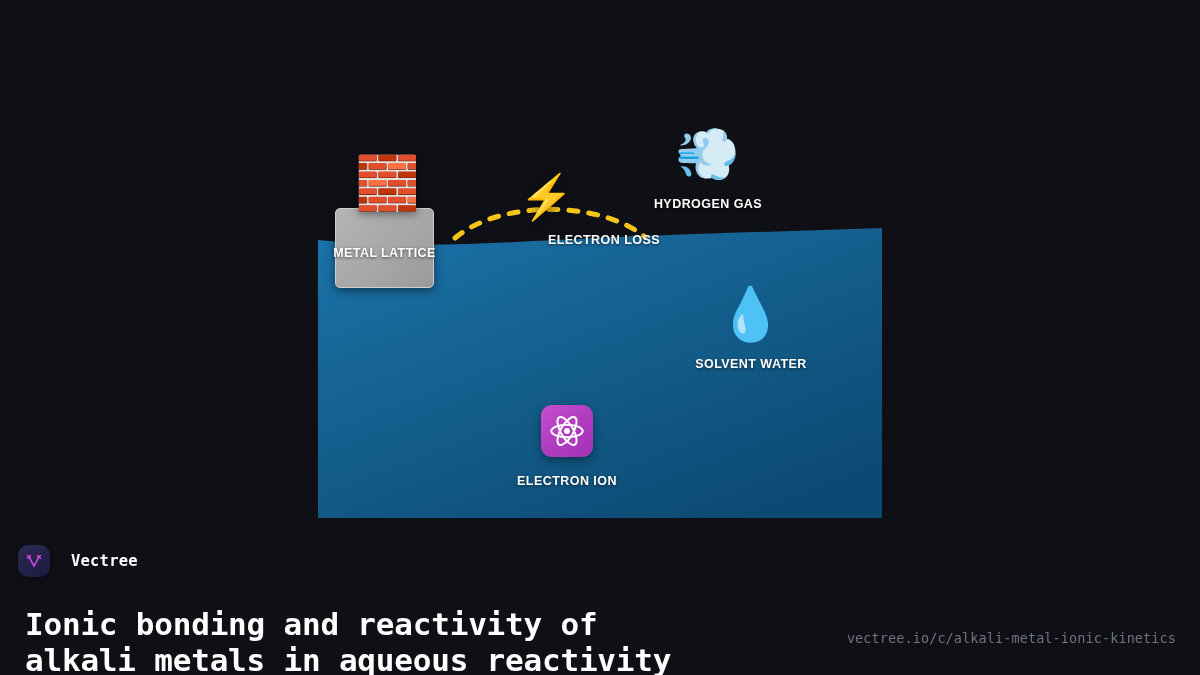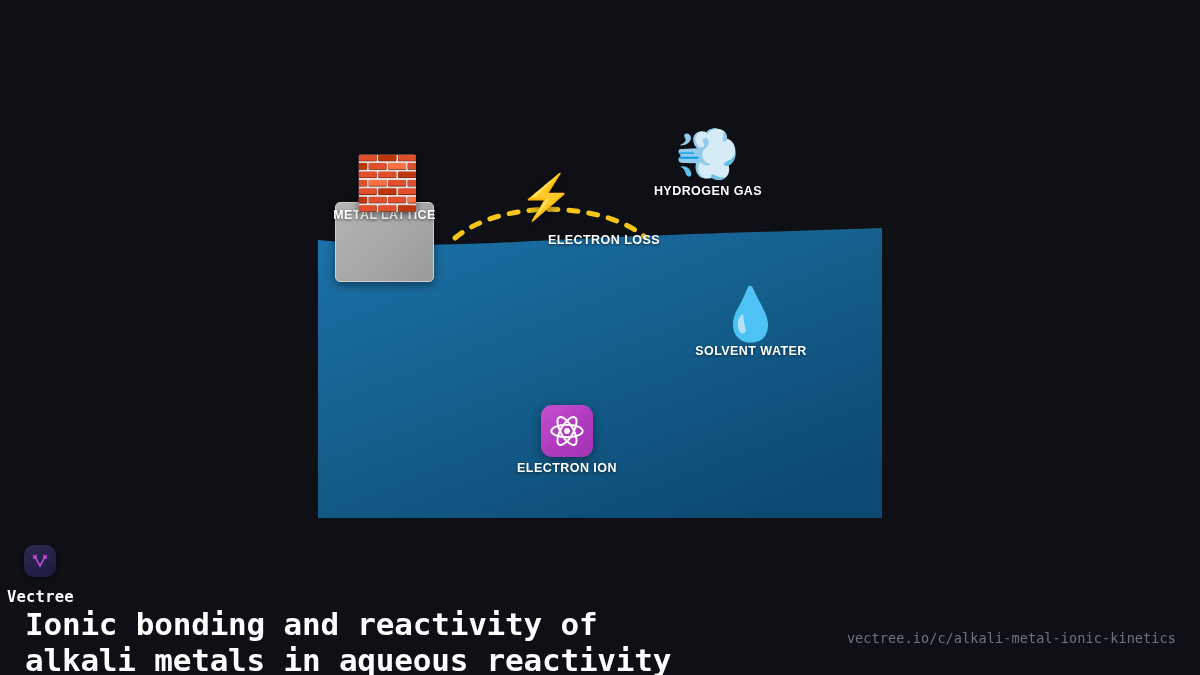--- a/index.html
+++ b/index.html
@@ -15,37 +15,37 @@
   
   .scene{position:absolute;left:0;top:0;width:1200px;height:530px;}
 
   .water-wrap{position:absolute;left:318px;top:228px;width:564px;height:290px;}
   .water-svg{display:block;width:564px;height:290px;}
 
   
   .node{position:absolute;display:flex;flex-direction:column;align-items:center;}
   .node .glyph{line-height:1;}
   .node .cap{
-    margin-top:4px;
+    margin-top:17px;
     font-size:12.5px;
     font-weight:bold;
     letter-spacing:.45px;
     color:#ffffff;
     white-space:nowrap;
     text-shadow:0 1px 3px rgba(0,0,0,.55);
   }
 
   
   .slab{
-    position:absolute;left:335px;top:202px;width:97px;height:78px;
+    position:absolute;left:335px;top:208px;width:97px;height:78px;
     background:linear-gradient(135deg,#b4b4b4 0%,#a7a7a7 55%,#9a9a9a 100%);
     border:1.5px solid #cfcfcf;
     border-radius:5px;
     box-shadow:0 3px 10px rgba(0,0,0,.45);
-    display:flex;align-items:flex-start;justify-content:center;
+    display:flex;align-items:center;justify-content:center;
   }
   .slab .slab-cap{
     font-size:12.5px;font-weight:bold;letter-spacing:.4px;color:#ffffff;
     text-shadow:0 1px 3px rgba(0,0,0,.6);white-space:nowrap;
     transform:translateY(5px);
   }
   .brick{
     position:absolute;left:355px;top:157px;
     font-size:52px;line-height:1;
     filter:drop-shadow(0 2px 4px rgba(0,0,0,.45));
@@ -77,21 +77,21 @@
   .ion-tile{
     width:52px;height:52px;border-radius:11px;
     background:linear-gradient(140deg,#c64fd0 0%,#b23cc0 50%,#a332b4 100%);
     display:flex;align-items:center;justify-content:center;
     box-shadow:0 3px 10px rgba(0,0,0,.4);
   }
   .ion-tile svg{display:block;}
 
   
   .footer{position:absolute;left:0;top:530px;width:1200px;height:145px;}
-  .brand{position:absolute;left:7px;top:15px;display:flex;align-items:center;gap:11px;flex-direction:column;}
+  .brand{position:absolute;left:18px;top:15px;display:flex;align-items:center;gap:21px;}
   .logo{
     width:32px;height:32px;border-radius:10px;
     background:linear-gradient(150deg,#2b2a52 0%,#23214a 55%,#1c1a3c 100%);
     display:flex;align-items:center;justify-content:center;
     box-shadow:0 1px 4px rgba(0,0,0,.5);
   }
   .logo svg{display:block;}
   .brand-name{
     font-family:"DejaVu Sans Mono", monospace;
     font-size:15.5px;font-weight:bold;color:#ffffff;letter-spacing:.2px;

